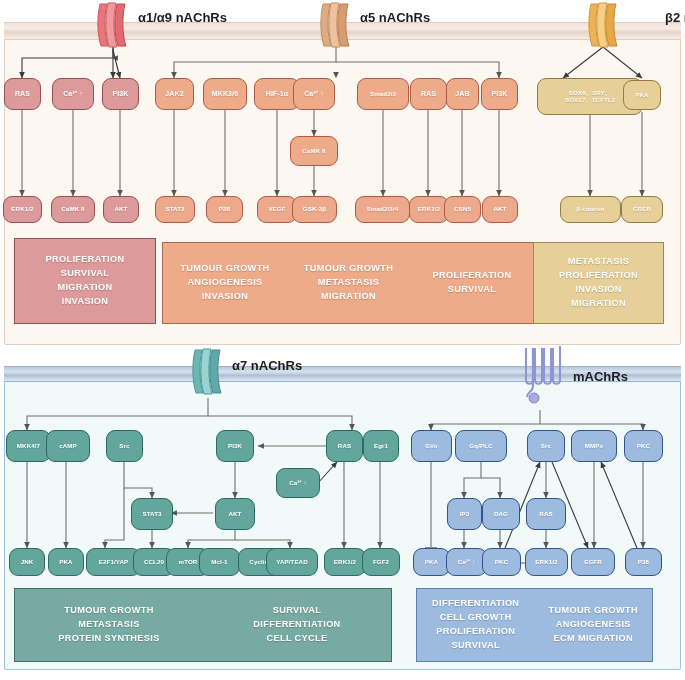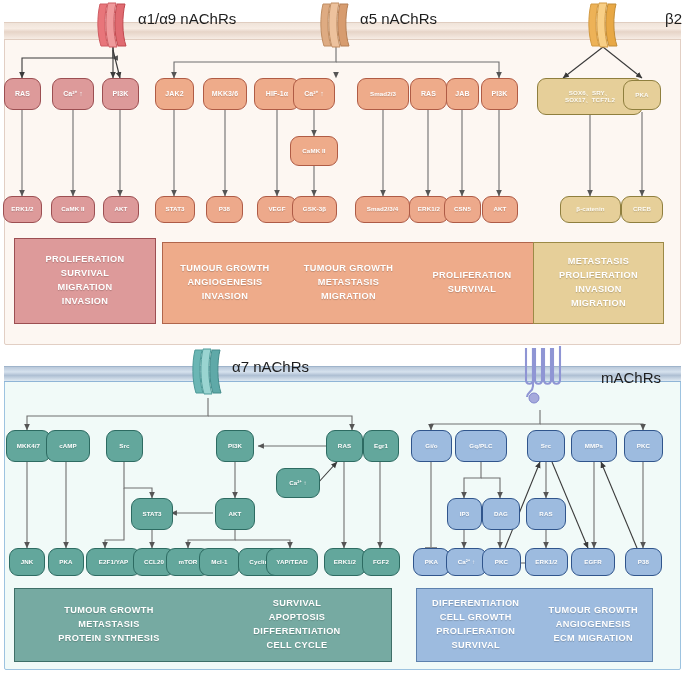--- a/index.html
+++ b/index.html
@@ -43,21 +43,21 @@
            justify-content:center;text-align:center;color:#fff;font-weight:bold;
            font-size:9.2px;line-height:1.5;letter-spacing:.35px;
            text-shadow:0 1px 1px rgba(0,0,0,.2);}
   .o-pink{background:#dd9a9a;border:1.5px solid #9c4f52;}
   .o-salmon{background:#eeab8a;border:1.5px solid #b0664c;}
   .o-gold{background:#e6cf99;border:1.5px solid #9c8a46;}
   .o-teal{background:#76aaa2;border:1.5px solid #3e6f68;}
   .o-blue{background:#9dbbdf;border:1.5px solid #5d81ad;}
 
   
-  .rlabel{position:absolute;font-size:15px;font-weight:normal;color:#1d1d1d;white-space:nowrap;}
+  .rlabel{position:absolute;font-size:13px;font-weight:bold;color:#1d1d1d;white-space:nowrap;}
 
   
   .receptor{position:absolute;}
 </style>
 </head>
 <body>
 
 <div class="panel" id="top-panel"></div>
 <div id="top-membrane"></div>
 <div class="panel" id="bot-panel"></div>
@@ -204,21 +204,21 @@
 <svg class="receptor" style="left:521px;top:344px;" width="44" height="68">
   <g fill="none" stroke="#8f95d4" stroke-width="2.1">
     <path d="M5,4 L5,36 C5,41 12,41 12,36 L12,4"></path>
     <path d="M14,4 L14,36 C14,41 21,41 21,36 L21,4"></path>
     <path d="M23,4 L23,36 C23,41 30,41 30,36 L30,4"></path>
     <path d="M32,4 L32,36 C32,41 39,41 39,36 L39,2"></path>
     <path d="M12,4 L12,42 C12,48 6,48 6,53"></path>
   </g>
   <circle cx="13" cy="54" r="5" fill="#a6aadc" stroke="#8186cc" stroke-width="1"></circle>
 </svg>
-<div class="rlabel" style="left:572px;top:369px;padding-left:29px;">mAChRs</div>
+<div class="rlabel" style="left:544px;top:369px;padding-left:29px;">mAChRs</div>
 
 <div class="node n-pink sm" style="left:4px;top:78px;width:37px;height:32px;">RAS</div>
 <div class="node n-pink sm" style="left:52px;top:78px;width:42px;height:32px;">Ca²⁺ ↑</div>
 <div class="node n-pink sm" style="left:102px;top:78px;width:37px;height:32px;">PI3K</div>
 
 <div class="node n-pink xs" style="left:3px;top:196px;width:39px;height:27px;">ERK1/2</div>
 <div class="node n-pink xs" style="left:51px;top:196px;width:44px;height:27px;">CaMK II</div>
 <div class="node n-pink xs" style="left:103px;top:196px;width:36px;height:27px;">AKT</div>
 
 <div class="node n-salmon sm" style="left:155px;top:78px;width:39px;height:32px;">JAK2</div>
@@ -319,21 +319,20 @@
 <div class="node n-blue xs" style="left:625px;top:548px;width:37px;height:28px;">P38</div>
 
 <div class="outcome o-teal" style="left:14px;top:588px;width:378px;height:74px;">
   <div style="width:50%;display:flex;flex-direction:column;">
     <div>TUMOUR GROWTH</div>
     <div>METASTASIS</div>
     <div>PROTEIN SYNTHESIS</div>
   </div>
   <div style="width:50%;display:flex;flex-direction:column;">
     <div>SURVIVAL</div>
-    <div>APOPTOSIS</div>
     <div>DIFFERENTIATION</div>
     <div>CELL CYCLE</div>
   </div>
 </div>
 
 <div class="outcome o-blue" style="left:416px;top:588px;width:237px;height:74px;">
   <div style="width:50%;display:flex;flex-direction:column;">
     <div>DIFFERENTIATION</div>
     <div>CELL GROWTH</div>
     <div>PROLIFERATION</div>

